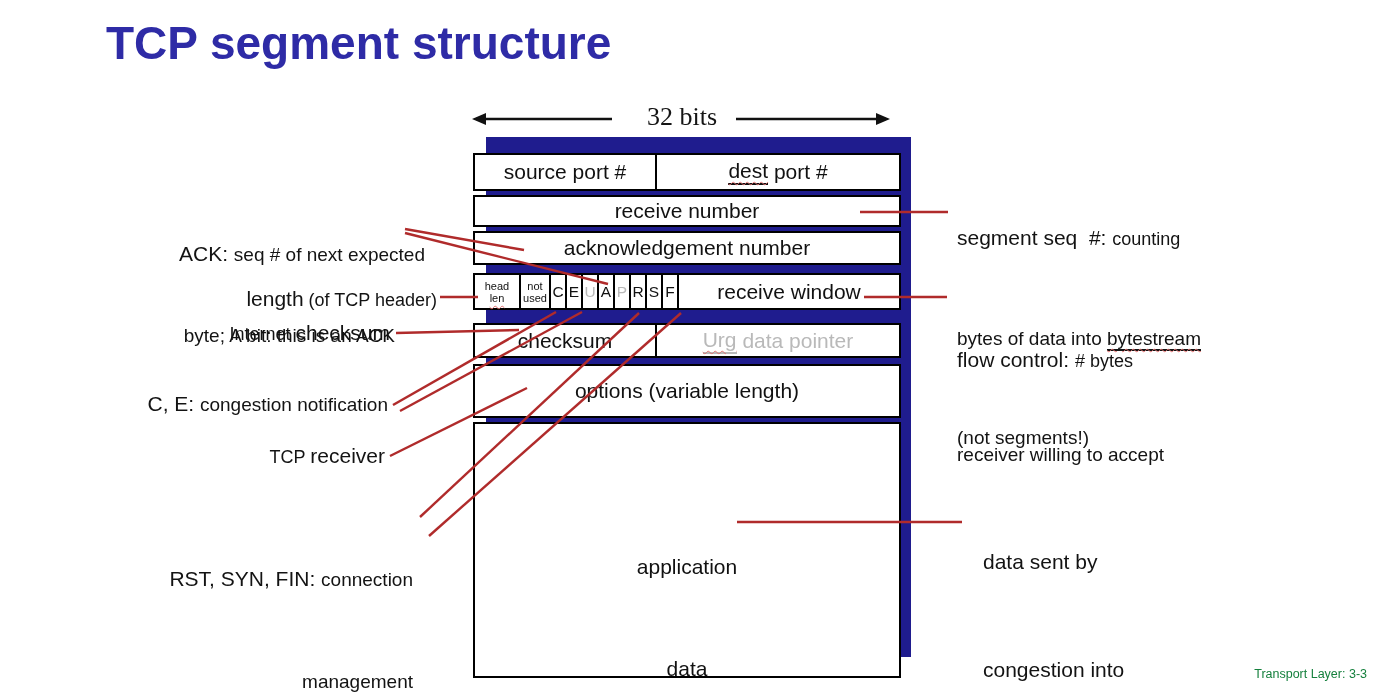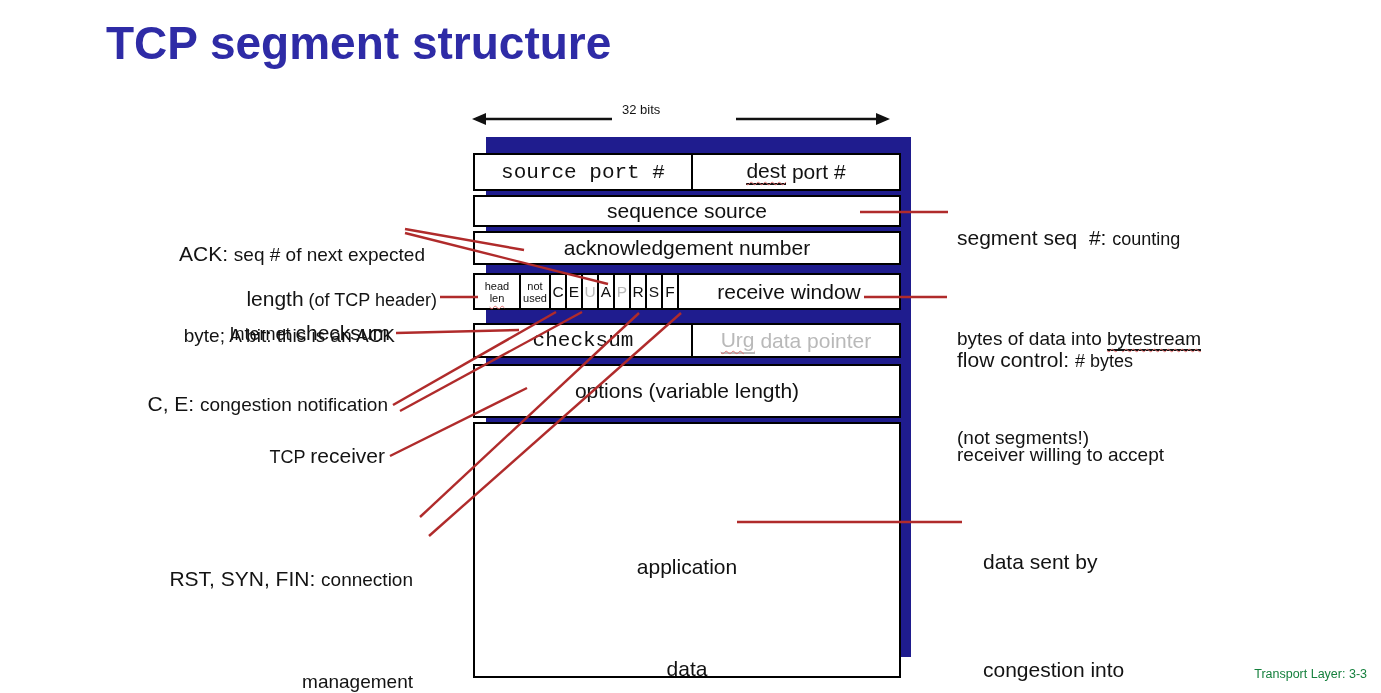--- a/index.html
+++ b/index.html
@@ -12,39 +12,39 @@
   html,body{margin:0;padding:0;background:#ffffff;}
   .stage{
     position:relative;width:1381px;height:693px;overflow:hidden;background:#ffffff;
     font-family:"Liberation Sans", sans-serif;color:var(--ink);
   }
   .abs{position:absolute;}
   .title{
     left:106px;top:16px;font-size:46px;font-weight:600;color:var(--titleblue);
     letter-spacing:0px;white-space:nowrap;
   }
-  .bits-label{left:622px;top:102px;width:120px;text-align:left;font-size:13px;color:#151515;}
+  .bits-label{left:622px;top:102px;width:120px;text-align:center;font-size:26px;color:#151515;font-family:Liberation Serif, serif;}
   .shadow{left:486px;top:137px;width:425px;height:520px;background:var(--navy);}
   .tbl{left:473px;top:153px;width:428px;height:515px;}
   .row{
     box-sizing:border-box;background:#ffffff;border:2px solid #000000;
     display:flex;align-items:center;justify-content:center;
     font-size:21px;white-space:pre-wrap;
   }
   .r1{height:38px;margin-bottom:4px;}
   .r2{height:32px;margin-bottom:4px;}
   .r3{height:34px;margin-bottom:8px;}
   .r4{height:37px;margin-bottom:13px;padding:0;}
   .r5{height:35px;margin-bottom:6px;padding:0;}
   .r6{height:54px;margin-bottom:4px;}
   .r7{height:256px;align-items:flex-start;}
   .cells{justify-content:flex-start;align-items:stretch;}
   .cell{display:flex;align-items:center;justify-content:center;box-sizing:border-box;white-space:pre-wrap;}
   .cell.sep{border-left:2px solid #000;}
-  .w210{width:216px;flex:0 0 auto;font-family:Liberation Mono, monospace;}
+  .w210{width:180px;flex:0 0 auto;}
   .grow{flex:1 1 auto;}
   .tiny{font-size:11px;line-height:12px;text-align:center;flex-direction:column;}
   .w44{width:44px;flex:0 0 auto;}
   .w38{width:30px;flex:0 0 auto;}
   .flag{width:16px;flex:0 0 auto;font-size:15.5px;}
   .graytxt{color:var(--gray);}
   .appblock{width:100%;text-align:center;padding-top:58px;line-height:34px;font-size:21px;}
   .wavy{text-decoration:underline;text-decoration-style:wavy;text-decoration-color:#e07070;text-decoration-thickness:1px;text-underline-offset:3px;}
   .ul{border-bottom:2px solid currentColor;}
   .ann{white-space:pre-wrap;line-height:27px;font-size:19px;color:#131313;}
@@ -76,21 +76,21 @@
 
   <div class="abs shadow"></div>
 
   <div class="abs tbl">
 
     <div class="row cells r1">
       <div class="cell w210"><span>source port #</span></div>
       <div class="cell grow sep"><span class="ul wavy">dest</span><span> port #</span></div>
     </div>
 
-    <div class="row r2"><span>sequence source</span></div>
+    <div class="row r2"><span>receive number</span></div>
 
     <div class="row r3"><span>acknowledgement number</span></div>
 
     <div class="row cells r4">
       <div class="cell tiny w44">
         <span>head</span>
         <span class="wavy">len</span>
       </div>
       <div class="cell tiny w38 sep">
         <span>not</span>

